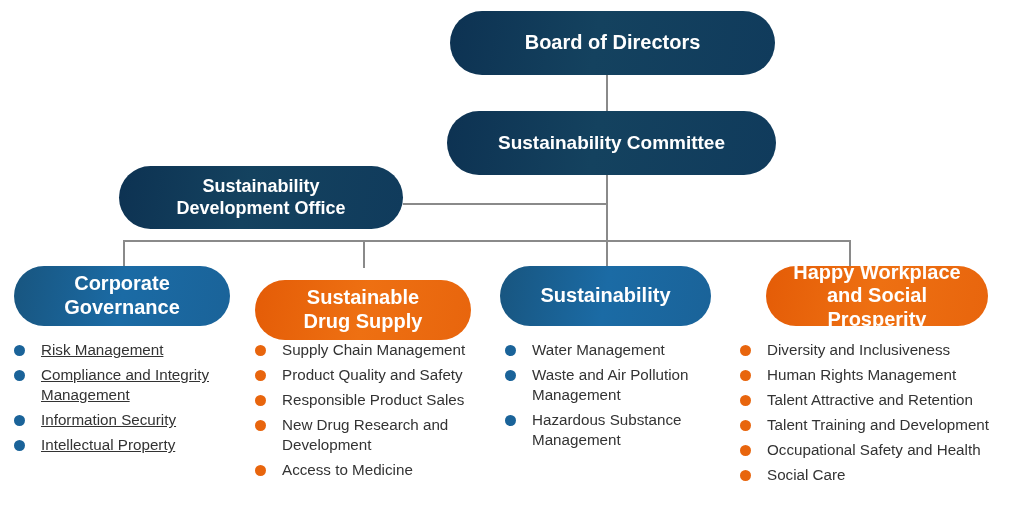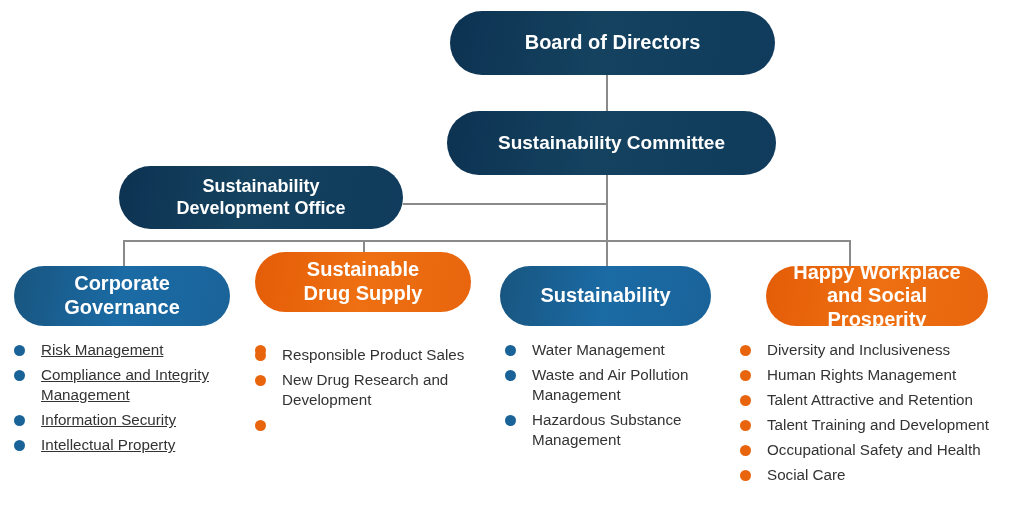--- a/index.html
+++ b/index.html
@@ -54,21 +54,21 @@
     background: linear-gradient(100deg, #e45c07 0%, #ee7012 50%, #e8650d 100%);
     border-radius: 34px;
   }
 
   #node-board       { left: 450px; top: 11px;  width: 325px; height: 64px;  font-size: 20px; }
   #node-committee   { left: 447px; top: 111px; width: 329px; height: 64px;  font-size: 19px; }
   #node-office      { left: 119px; top: 166px; width: 284px; height: 63px;  font-size: 18px; }
 
   .cat-node { font-size: 20px; }
   #node-cat-0 { left: 14px;  top: 266px; width: 216px; height: 60px; }
-  #node-cat-1 { left: 255px; top: 252px; width: 216px; height: 60px; }
+  #node-cat-1 { left: 255px; top: 280px; width: 216px; height: 60px; }
   #node-cat-2 { left: 500px; top: 266px; width: 211px; height: 60px; }
   #node-cat-3 { left: 766px; top: 266px; width: 222px; height: 60px; }
 
   .node-title-line { display: block; }
 
   
   .bullet-list {
     position: absolute;
     top: 340px;
     list-style: none;
@@ -173,31 +173,37 @@
     </li>
     <li class="bullet-item">
       <span class="bullet-dot dot-blue"></span>
       <span>Intellectual Property</span>
     </li>
   </ul>
 
   <ul class="bullet-list" id="list-1">
     <li class="bullet-item">
       <span class="bullet-dot dot-orange"></span>
+      <span>Supply Chain Management</span>
+    </li>
+    <li class="bullet-item">
+      <span class="bullet-dot dot-orange"></span>
+      <span>Product Quality and Safety</span>
     </li>
     <li class="bullet-item">
       <span class="bullet-dot dot-orange"></span>
       <span>Responsible Product Sales</span>
     </li>
     <li class="bullet-item">
       <span class="bullet-dot dot-orange"></span>
       <span>New Drug Research and Development</span>
     </li>
     <li class="bullet-item">
       <span class="bullet-dot dot-orange"></span>
+      <span>Access to Medicine</span>
     </li>
   </ul>
 
   <ul class="bullet-list" id="list-2">
     <li class="bullet-item">
       <span class="bullet-dot dot-blue"></span>
       <span>Water Management</span>
     </li>
     <li class="bullet-item">
       <span class="bullet-dot dot-blue"></span>

